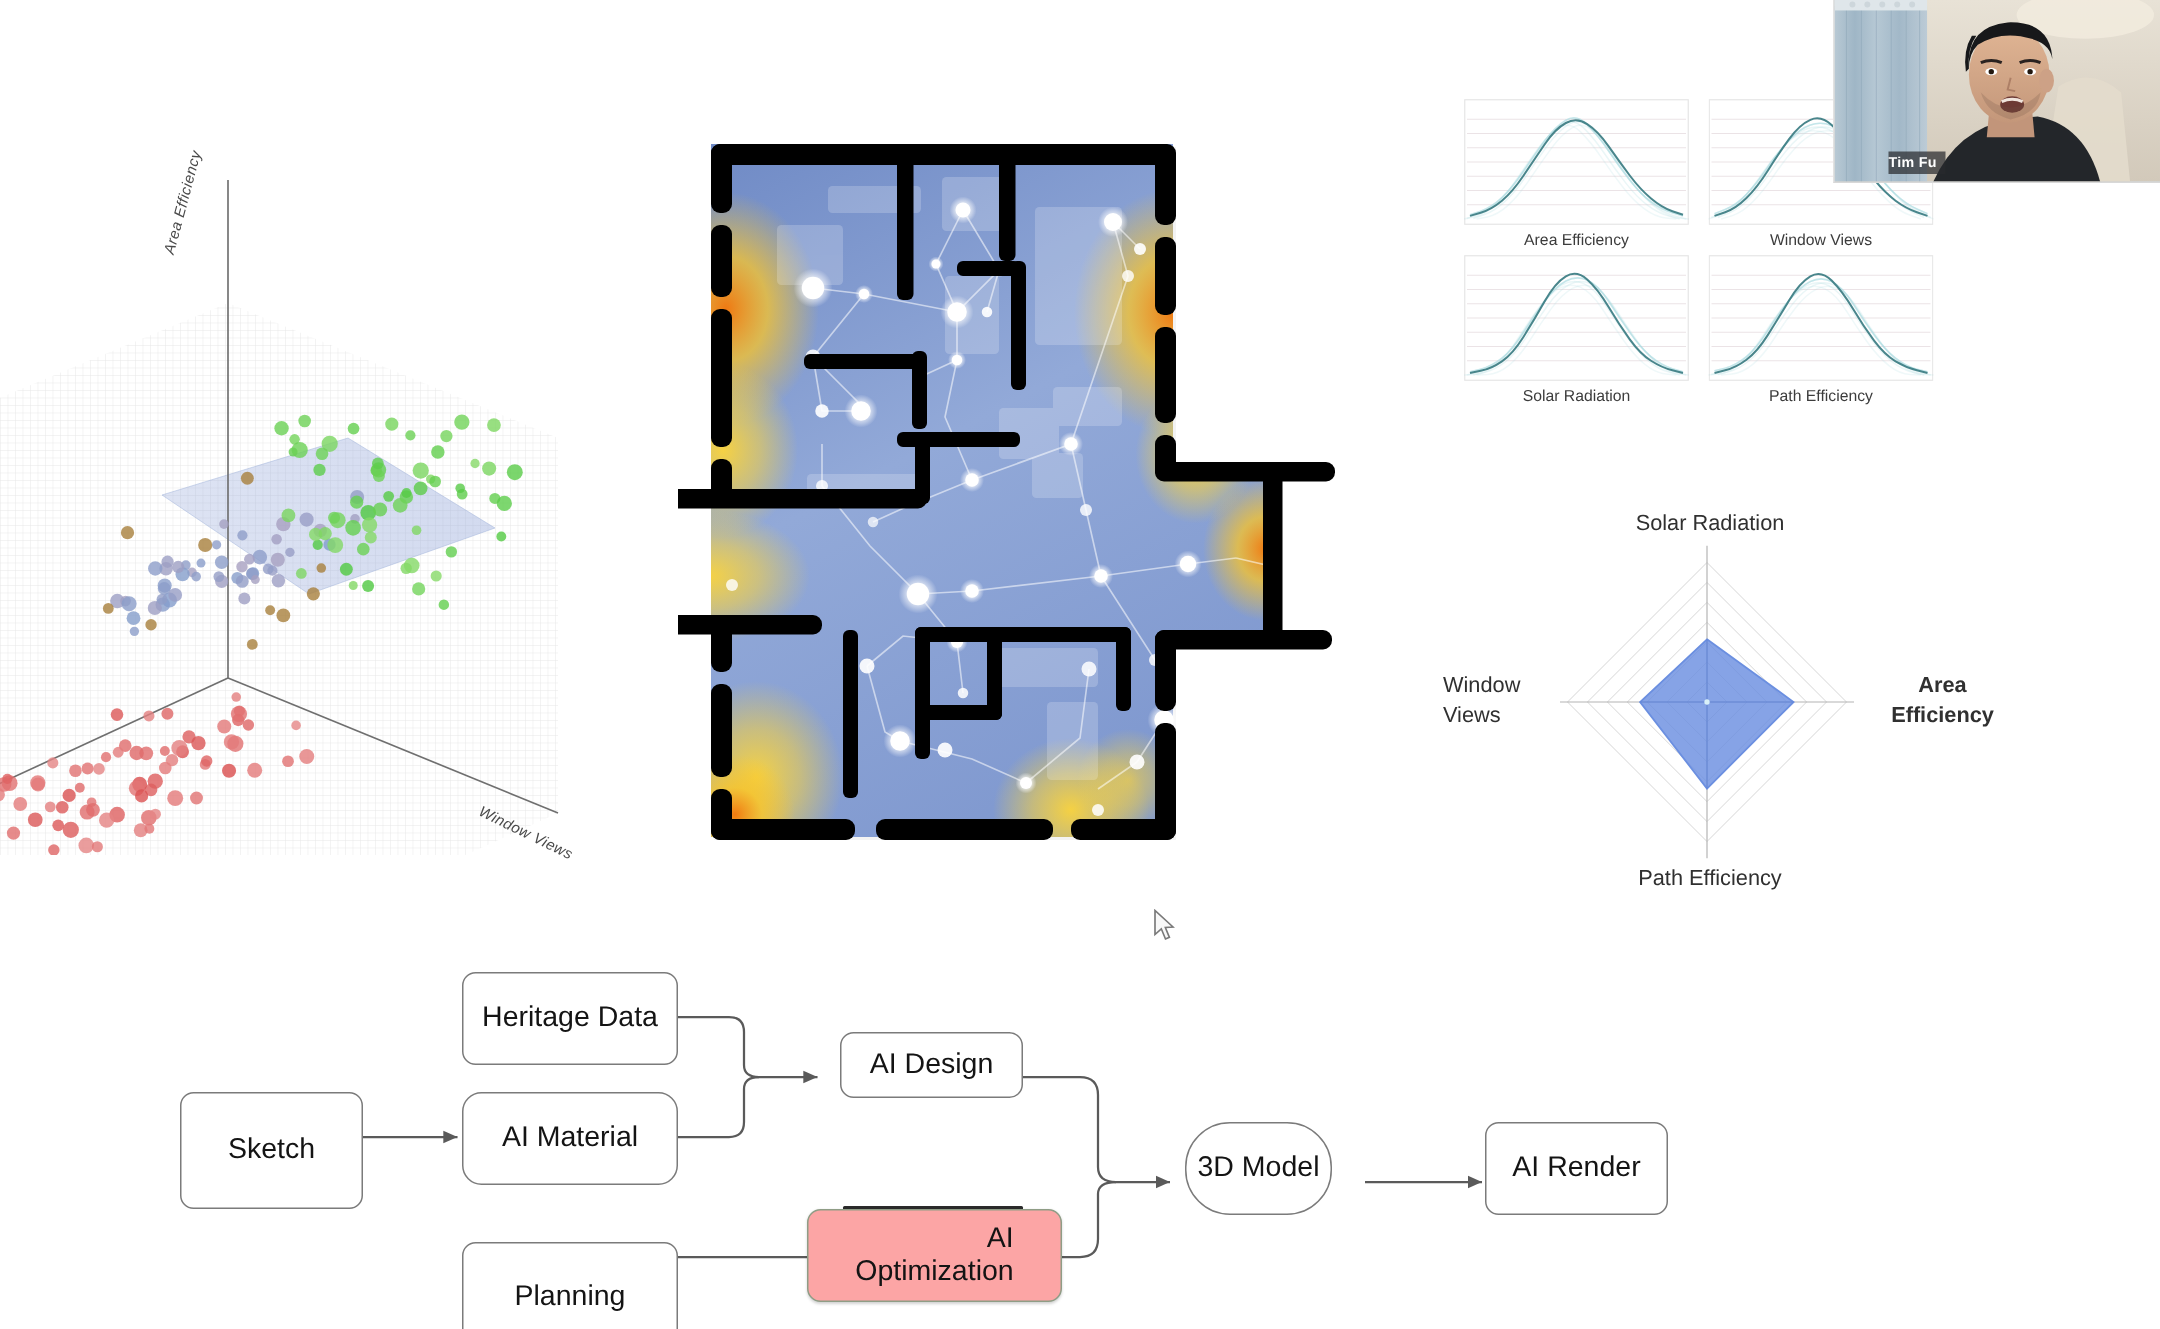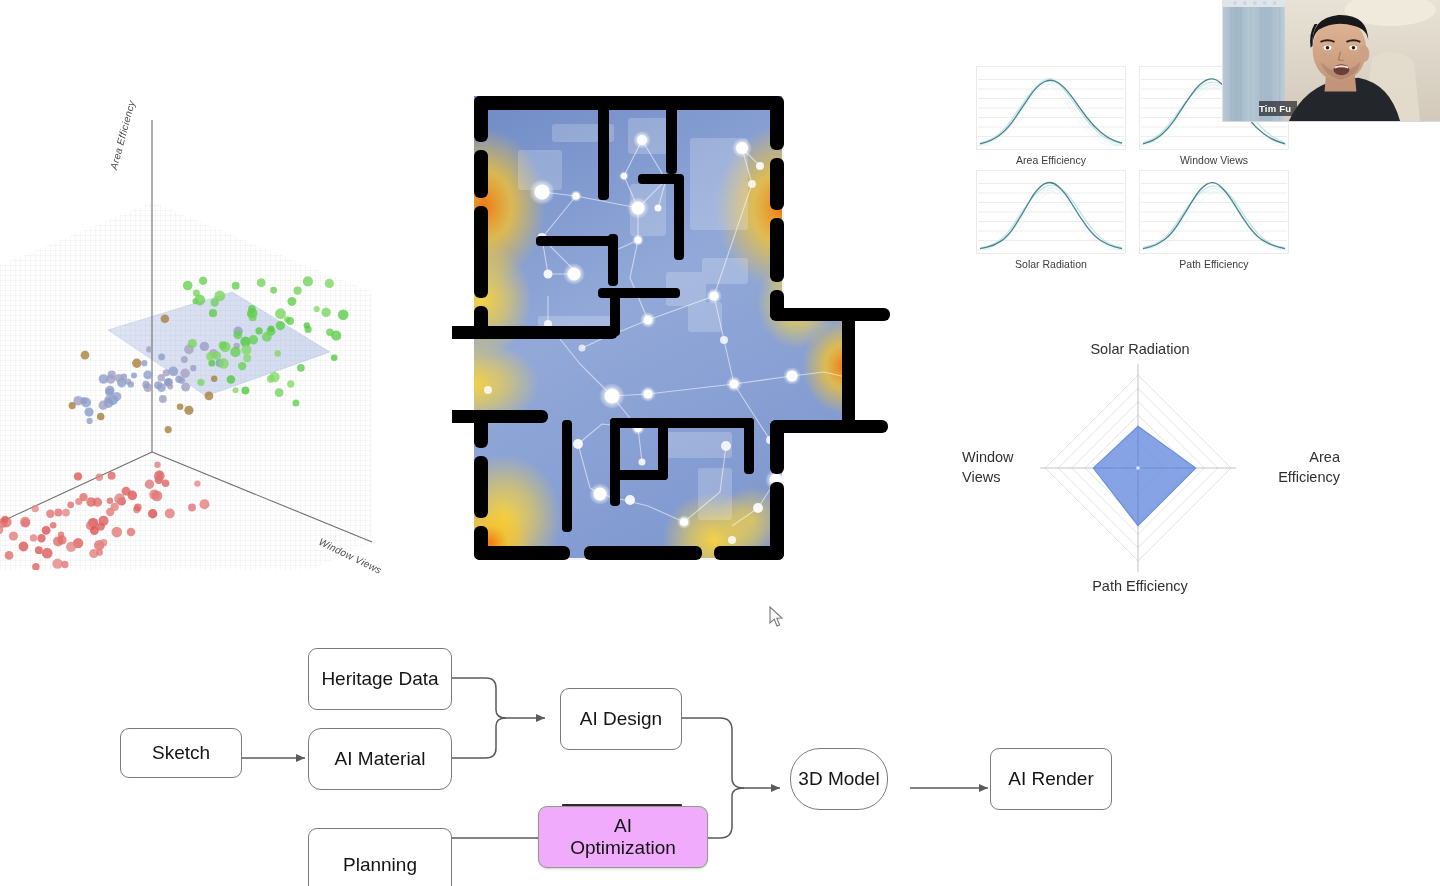--- a/index.html
+++ b/index.html
@@ -42,36 +42,37 @@
   }
 
   
   #radar-wrap { position:absolute; left:940px; top:332px; width:400px; height:276px; }
   #radar-svg { position:absolute; left:100px; top:28px; width:196px; height:220px; }
   .radar-lbl {
     position:absolute; font-size:14.5px; color:#303030; line-height:1.35;
     font-family:"Liberation Sans", sans-serif; white-space:pre-line;
   }
   #rl-top    { left:150px; top:8px;   text-align:center; width:100px; }
-  #rl-right  { left:310px; top:116px; text-align:right;  width:90px; }
+  #rl-right  { left:310px; top:116px; text-align:center;  width:90px;font-weight:bold; }
   #rl-bottom { left:140px; top:245px; text-align:center; width:120px; }
   #rl-left   { left:22px;  top:116px; text-align:left; width:80px; }
 
   
   #flow { position:absolute; left:100px; top:628px; width:1040px; height:258px; }
   #flow-svg { position:absolute; left:0; top:0; width:1040px; height:258px; }
   .node {
     position:absolute; border:1.4px solid #7b7b7b; border-radius:9px;
     background:#ffffff; display:flex; align-items:center; justify-content:center;
     text-align:center; color:#141414; font-size:19px; line-height:1.15;
     font-family:Liberation Sans, sans-serif; white-space:pre-line;
   }
   .node.highlight {
-    background:#f0abfc; border-color:#8f9d86;
+    background:#fca5a5; border-color:#8f9d86;
     box-shadow:0 1px 2px rgba(0,0,0,.18);
+    text-align:right;
   }
   .node-hidden-bar {
     position:absolute; background:#2b2b2b; height:3px; border-radius:1px;
   }
 
   
   #pip {
     position:absolute; left:1222px; top:0px; width:218px; height:122px;
     overflow:hidden; background:#cfd6da;
     border-left:1px solid #e2e2e2; border-bottom:1px solid #d8d8d8;
@@ -639,25 +640,25 @@
         <path d="M352,210 L438,210"></path>
 
         <path d="M608,210 L620,210 Q632,210 632,198 L632,168 Q632,160 644,160"></path>
 
         <path d="M810,160 L888,160" marker-end="url(#arw)"></path>
       </g>
     </svg>
 
     <div class="node-hidden-bar" style="left:462px; top:176px; width:120px;"></div>
 
-    <div class="node" style="left:20px;  top:100px; width:122px; height:50px;">Sketch</div>
+    <div class="node" style="left:20px;  top:100px; width:122px; height:78px;">Sketch</div>
     <div class="node" style="left:208px; top:20px;  width:144px; height:62px;">Heritage Data</div>
     <div class="node" style="left:208px; top:100px; width:144px; height:62px;border-radius:13px;">AI Material</div>
     <div class="node" style="left:208px; top:176px; width:144px; height:74px;margin-top:24px;">Planning</div>
-    <div class="node" style="left:460px; top:60px;  width:122px; height:62px;">AI Design</div>
+    <div class="node" style="left:460px; top:60px;  width:122px; height:44px;">AI Design</div>
     <div class="node highlight" style="left:438px; top:178px; width:170px; height:62px;">AI
 Optimization</div>
     <div class="node" style="left:690px; top:120px; width:98px; height:62px;border-radius:30px;">3D Model</div>
     <div class="node" style="left:890px; top:120px; width:122px; height:62px;">AI Render</div>
   </div>
 
   <div id="pip">
     <svg id="pip-bg" viewBox="0 0 218 122" preserveAspectRatio="none">
       <defs>
         <linearGradient id="curtGrad" x1="0" y1="0" x2="1" y2="0">

